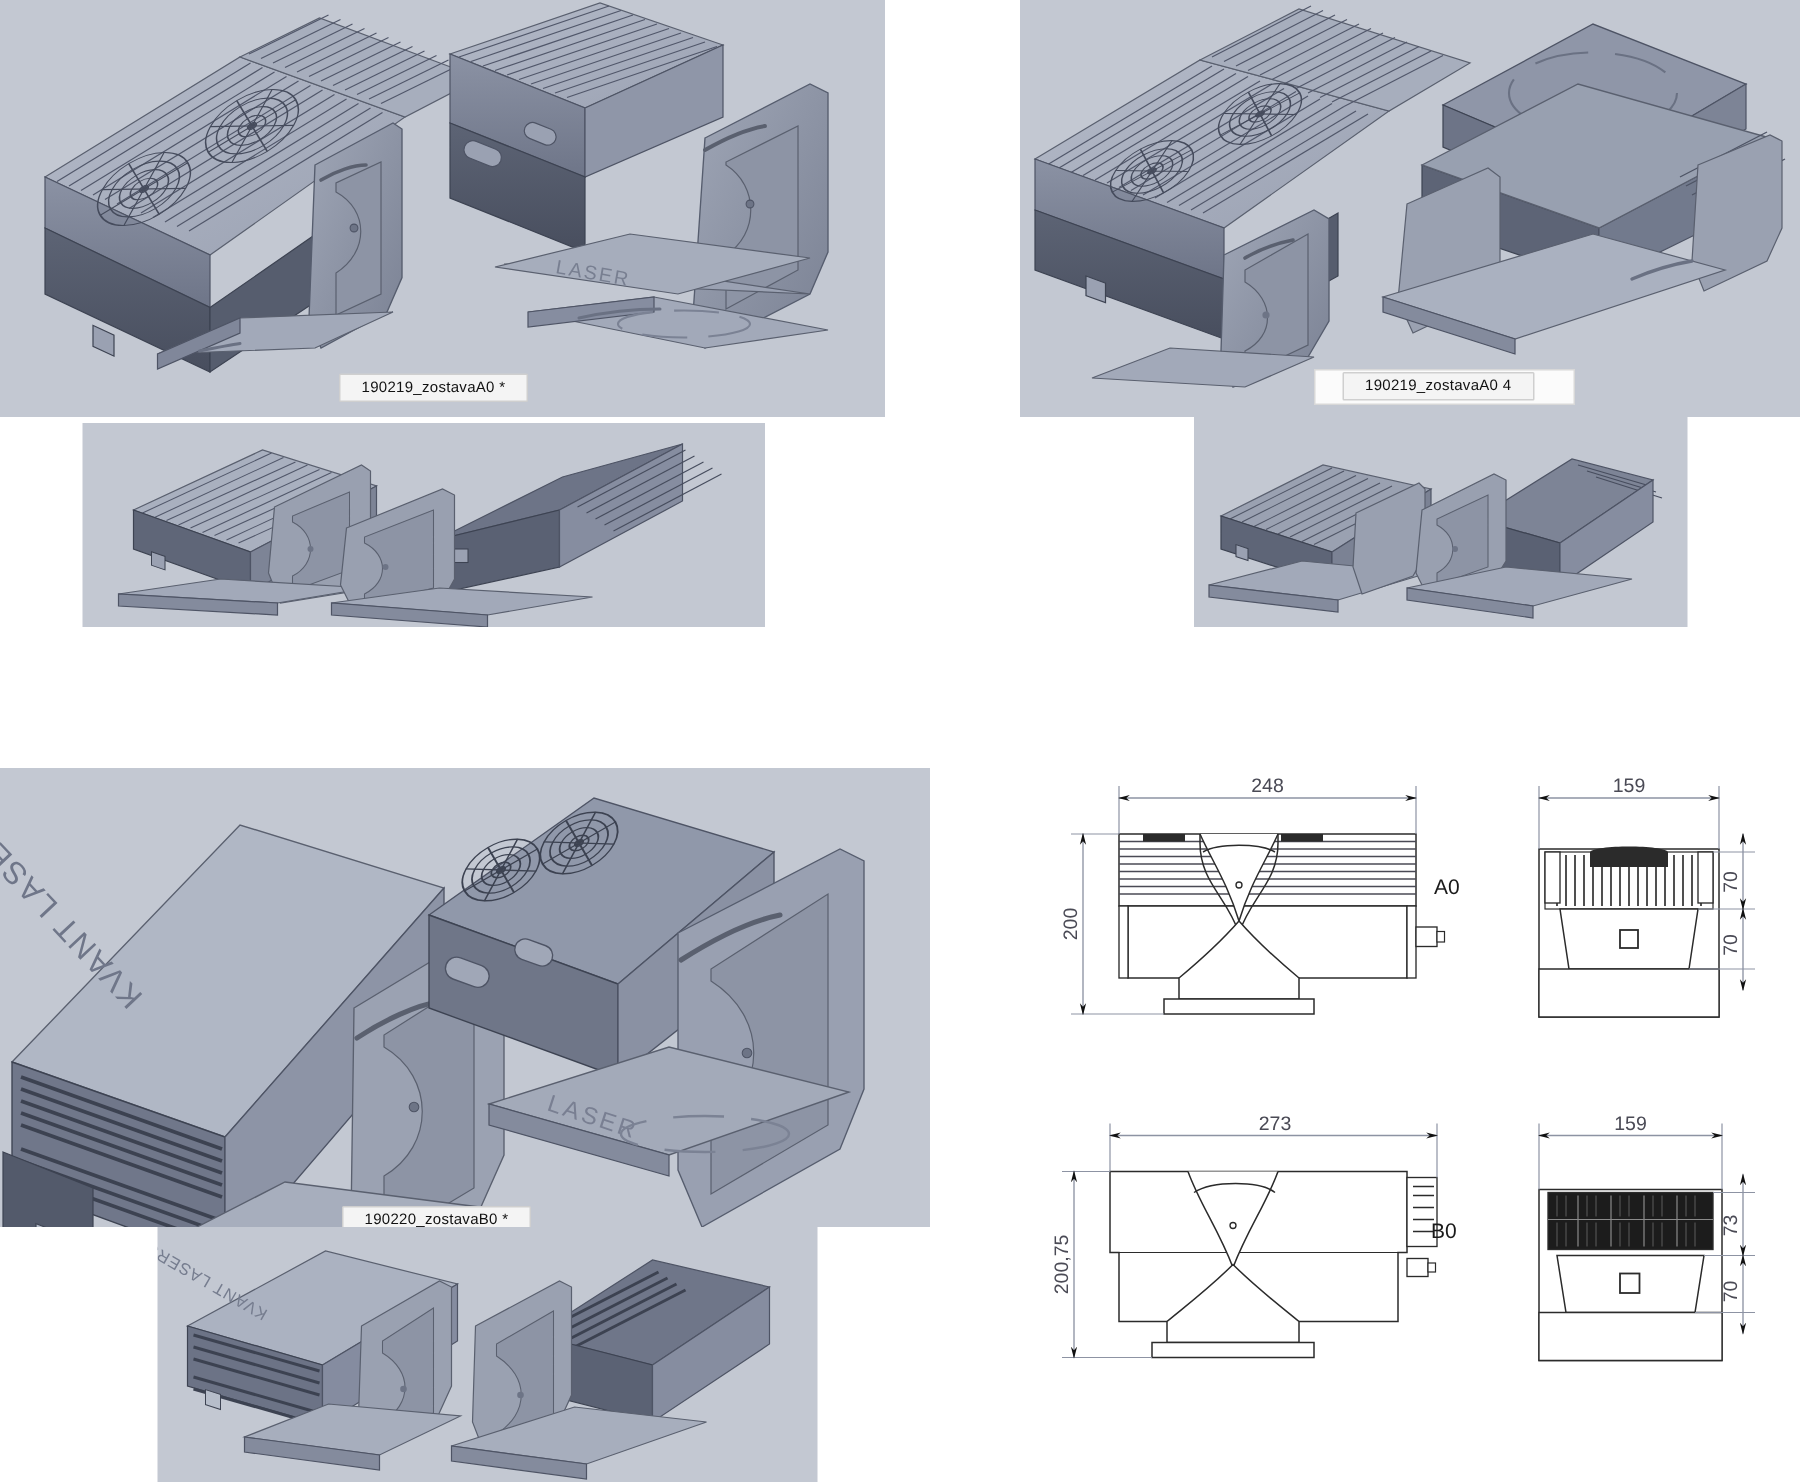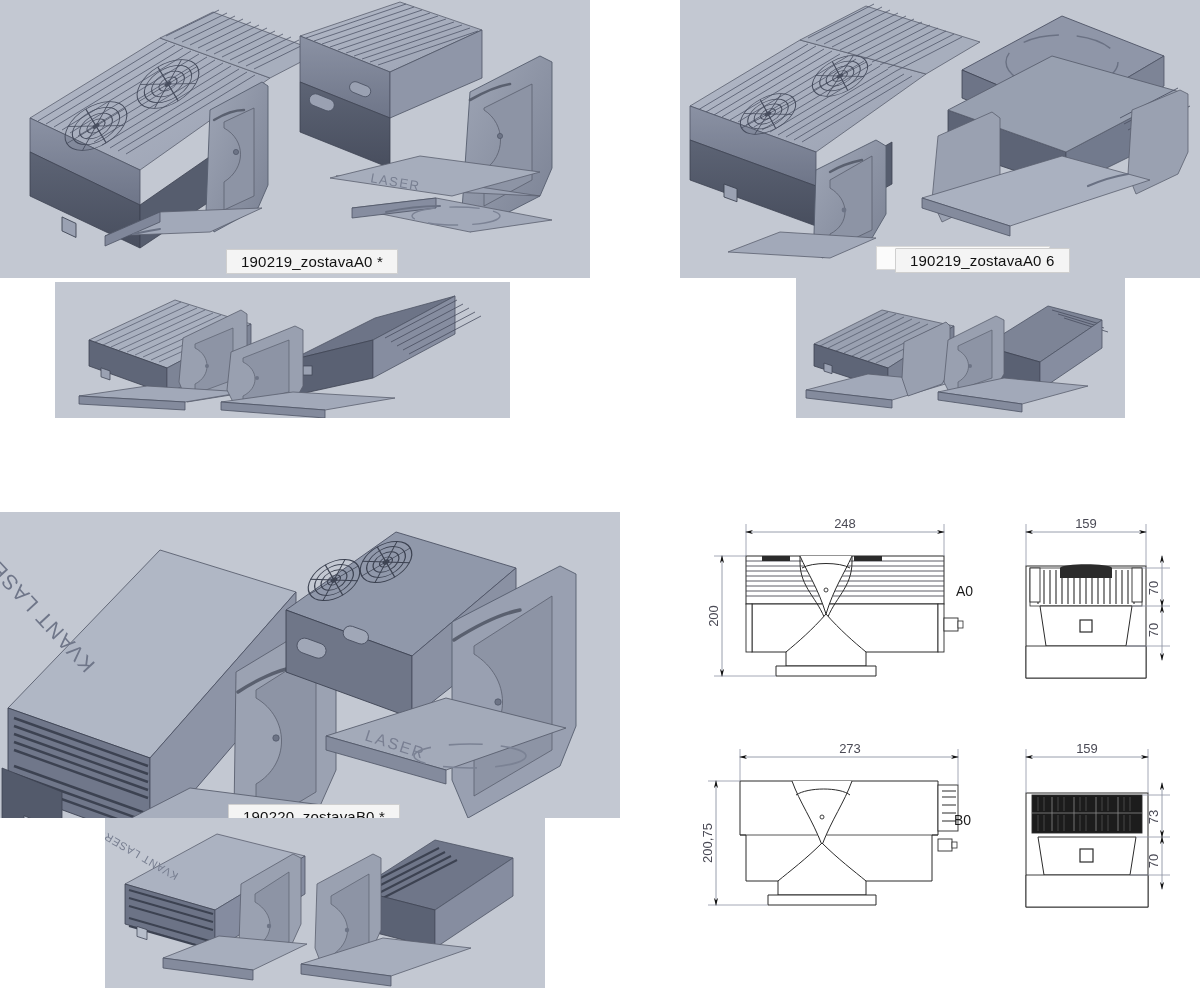--- a/index.html
+++ b/index.html
@@ -5,21 +5,21 @@
   html,body{margin:0;padding:0;background:#ffffff;}
   body{width:1200px;height:988px;position:relative;overflow:hidden;
        font-family:"Liberation Sans","DejaVu Sans",sans-serif;}
 
   .panel{position:absolute;background:#c3c8d2;overflow:hidden;}
   .panel.sub{background:#c3c8d2;}
 
   
   .vp-label{
     position:absolute;background:#f4f4f4;border:1px solid #cfcfcf;
-    font-size:15px;color:#111;padding:3px 14px;letter-spacing:.2px;
+    font-size:10px;color:#111;padding:3px 14px;letter-spacing:.2px;
     white-space:nowrap;border-radius:1px;
   }
   .vp-label-wrap{position:absolute;background:#fbfbfb;border:1px solid #d8d8d8;}
   .sv{position:absolute;left:0;top:0;}
 
   
   .dimsvg{position:absolute;}
   .dim-text{font-family:"Liberation Sans",sans-serif;fill:#4a4a55;}
 </style>
 </head>
@@ -291,21 +291,21 @@
       <path d="M258,136 L312,112 L320,118 L320,178 L308,200 L262,222 L252,200 Z" fill="#9aa1b1" stroke="#5a606f" stroke-width="0.8"></path>
       <path d="M452,110 L500,90 L508,94 L508,152 L498,174 L456,194 L448,174 Z" fill="#9aa1b1" stroke="#5a606f" stroke-width="0.8"></path>
 
       <polygon points="242,198 330,226 470,180 382,156" fill="#aab1c0" stroke="#5a606f" stroke-width="0.8"></polygon>
       <polygon points="242,198 242,208 330,236 330,226" fill="#848b9d" stroke="#4e5465" stroke-width="0.8"></polygon>
       <path d="M408,186 C422,180 436,176 448,174" stroke="#6a7183" stroke-width="2.2" fill="none" stroke-linecap="round"></path>
     </g>
   </svg>
 
   <div class="vp-label-wrap" style="left:196px;top:246px;width:172px;height:22px;"></div>
-  <div class="vp-label" style="left:215px;top:248px;">190219_zostavaA0 6</div>
+  <div class="vp-label" style="left:215px;top:248px;">190219_zostavaA0 4</div>
 </div>
 
 <div class="panel sub" style="left:796px;top:278px;width:329px;height:140px;">
   <svg class="sv" width="329" height="140" viewBox="0 0 329 140">
     <g>
       <polygon points="18,66 86,32 158,48 92,90" fill="#9aa1b1" stroke="#5a606f" stroke-width="0.8"></polygon>
       <g stroke="#4e5465" stroke-width="0.7" fill="none">
         <path d="M24,68 L92,34"></path>
           <path d="M32,70 L100,36"></path>
           <path d="M40,73 L108,39"></path>

